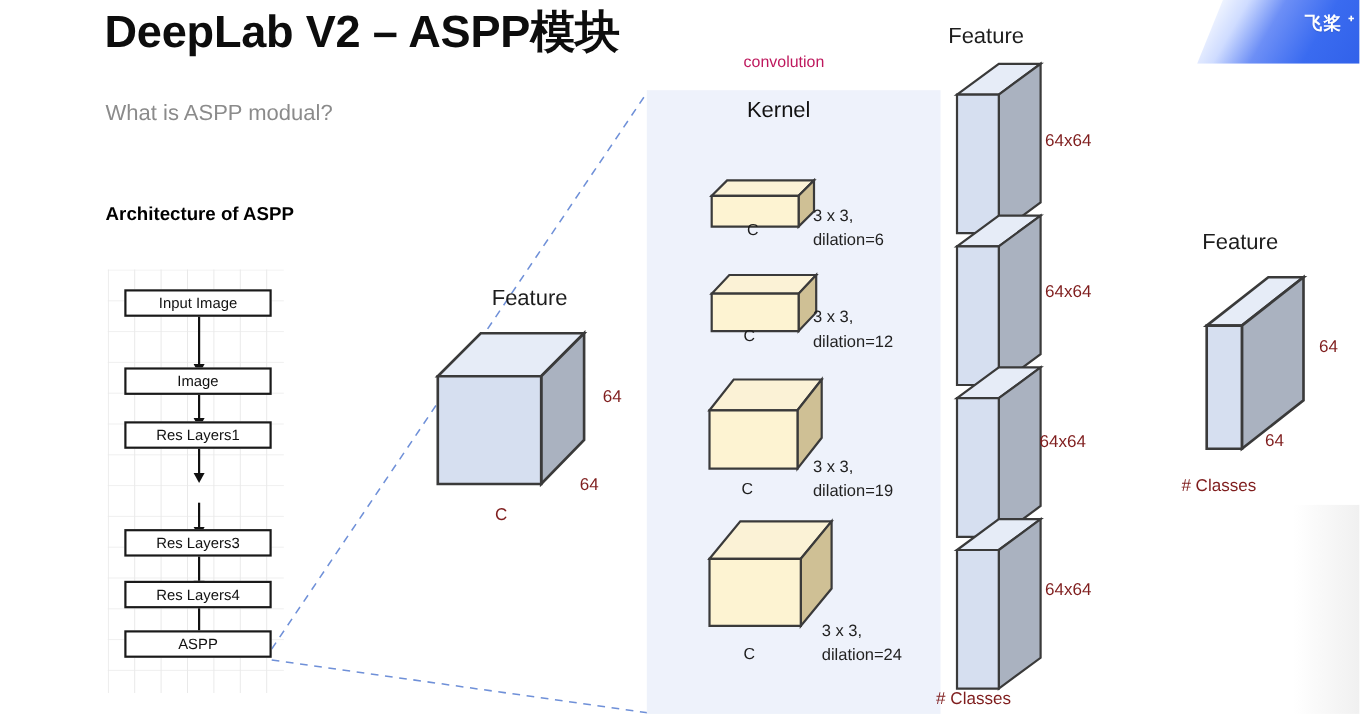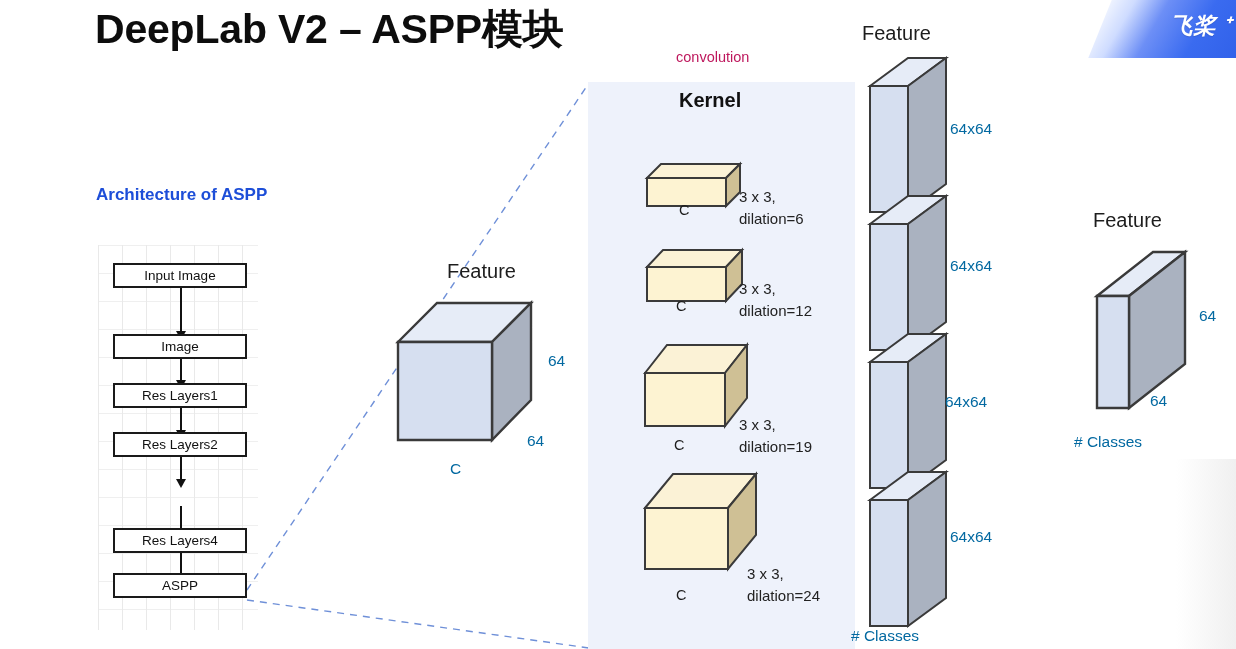--- a/index.html
+++ b/index.html
@@ -15,36 +15,36 @@
     position:absolute;left:95px;top:2px;
     font-size:41px;font-weight:bold;color:#0d0d0d;letter-spacing:-0.2px;
     white-space:nowrap;
   }
   .subtitle{
     position:absolute;left:96px;top:92px;
     font-size:20px;color:#8b8b8b;white-space:nowrap;
   }
   .section-head{
     position:absolute;left:96px;top:185px;
-    font-size:17px;font-weight:bold;color:#1d4ed8;white-space:nowrap;
+    font-size:17px;font-weight:bold;color:#000000;white-space:nowrap;
   }
 
   
   .logo{
     position:absolute;right:0;top:0;width:150px;height:58px;overflow:hidden;
   }
   .logo-shape{
     position:absolute;left:14px;top:0;width:160px;height:58px;
     background:linear-gradient(100deg,#eef3ff 0%,#cfdcff 14%,#6d8ff6 34%,#3a6bf0 62%,#2f5fe8 100%);
     transform:skewX(-22deg);
   }
   .logo-text{
     position:absolute;right:4px;top:9px;
-    font-size:22px;font-weight:bold;color:#ffffff;
-    letter-spacing:1px;white-space:nowrap;font-style:italic;
+    font-size:16px;font-weight:bold;color:#ffffff;
+    letter-spacing:1px;white-space:nowrap;
     text-shadow:0 1px 1px rgba(0,0,0,.12);
   }
   .corner-smudge{
     position:absolute;right:0;bottom:0;width:60px;height:190px;
     background:linear-gradient(to left,#f0f0f0,rgba(240,240,240,0));
   }
 
   
   .grid{
     position:absolute;left:98px;top:245px;width:160px;height:385px;
@@ -73,38 +73,39 @@
   .panel{
     position:absolute;left:588px;top:82px;width:267px;height:567px;
     background:#eef2fb;
   }
   .conv-label{
     position:absolute;left:676px;top:49px;
     font-size:14.5px;color:#be185d;white-space:nowrap;
   }
   .kernel-title{
     position:absolute;left:679px;top:89px;
-    font-size:20px;font-weight:bold;color:#111;white-space:nowrap;
+    font-size:20px;font-weight:normal;color:#111;white-space:nowrap;
   }
 
   
   .box3d{position:absolute;}
   .box3d svg{display:block;overflow:visible;}
 
-  .lbl{position:absolute;font-size:15.5px;color:#0369a1;white-space:nowrap;}
+  .lbl{position:absolute;font-size:15.5px;color:#7f1d1d;white-space:nowrap;}
   .lbl-sm{position:absolute;font-size:14.5px;color:#1d1d1d;white-space:nowrap;}
   .lbl-big{position:absolute;font-size:20px;color:#1d1d1d;white-space:nowrap;}
   .kspec{position:absolute;font-size:15px;color:#222;white-space:nowrap;line-height:22px;}
 </style>
 </head>
 <body>
 
 <div class="slide">
 
   <div class="title">DeepLab V2 – ASPP模块</div>
+  <div class="subtitle">What is ASPP modual?</div>
   <div class="section-head">Architecture of ASPP</div>
 
   <div class="logo">
     <div class="logo-shape"></div>
     <div class="logo-text">飞桨 ⁺</div>
   </div>
   <div class="corner-smudge"></div>
 
   <svg class="dash-svg">
     <line x1="247" y1="590" x2="589" y2="83" stroke="#6f90d8" stroke-width="1.4" stroke-dasharray="7 6"></line>
@@ -121,25 +122,25 @@
   <div class="fbox" style="top:334px">
     <span>Image</span>
   </div>
   <div class="farrow" style="top:359px;height:22px"></div>
 
   <div class="fbox" style="top:383px">
     <span>Res Layers1</span>
   </div>
   <div class="farrow" style="top:408px;height:23px"></div>
 
-  <div class="fbox" style="top:432px">
-    <span>Res Layers2</span>
-  </div>
   <div class="farrow" style="top:457px;height:23px"></div>
 
+  <div class="fbox" style="top:481px">
+    <span>Res Layers3</span>
+  </div>
   <div class="farrow" style="top:506px;height:23px"></div>
 
   <div class="fbox" style="top:528px">
     <span>Res Layers4</span>
   </div>
   <div class="farrow" style="top:553px;height:23px"></div>
 
   <div class="fbox" style="top:573px">
     <span>ASPP</span>
   </div>

